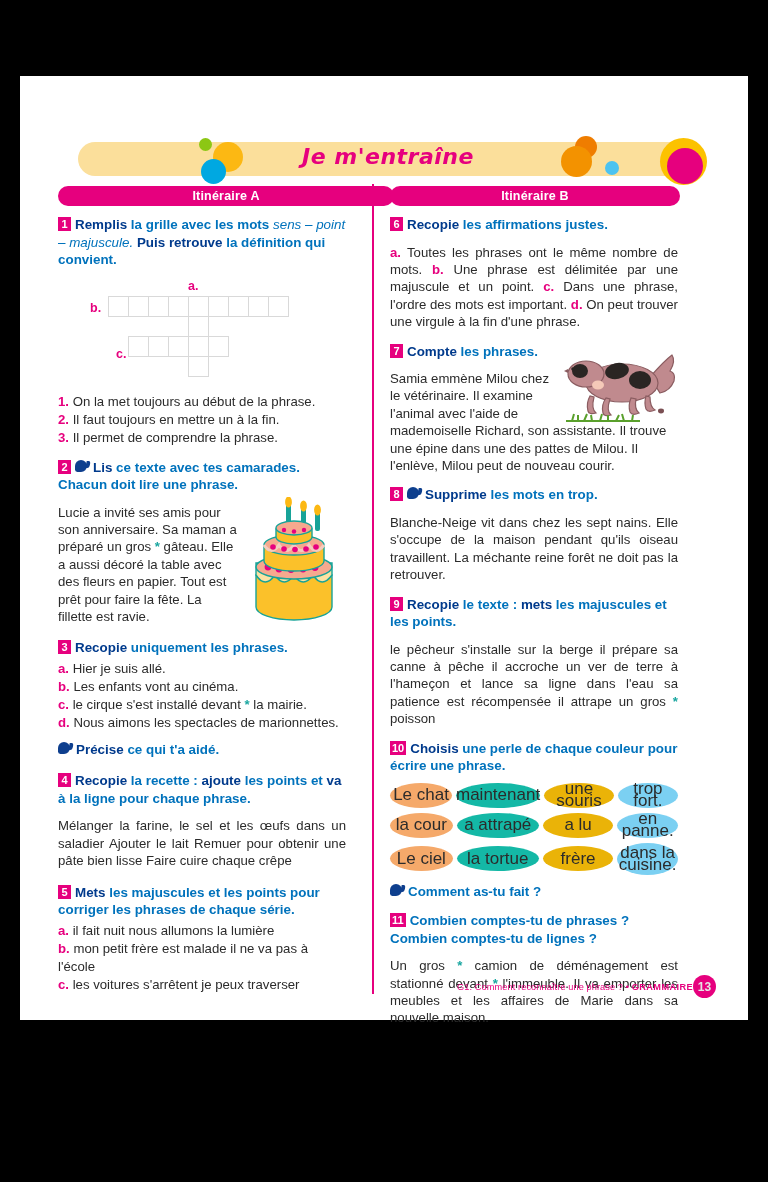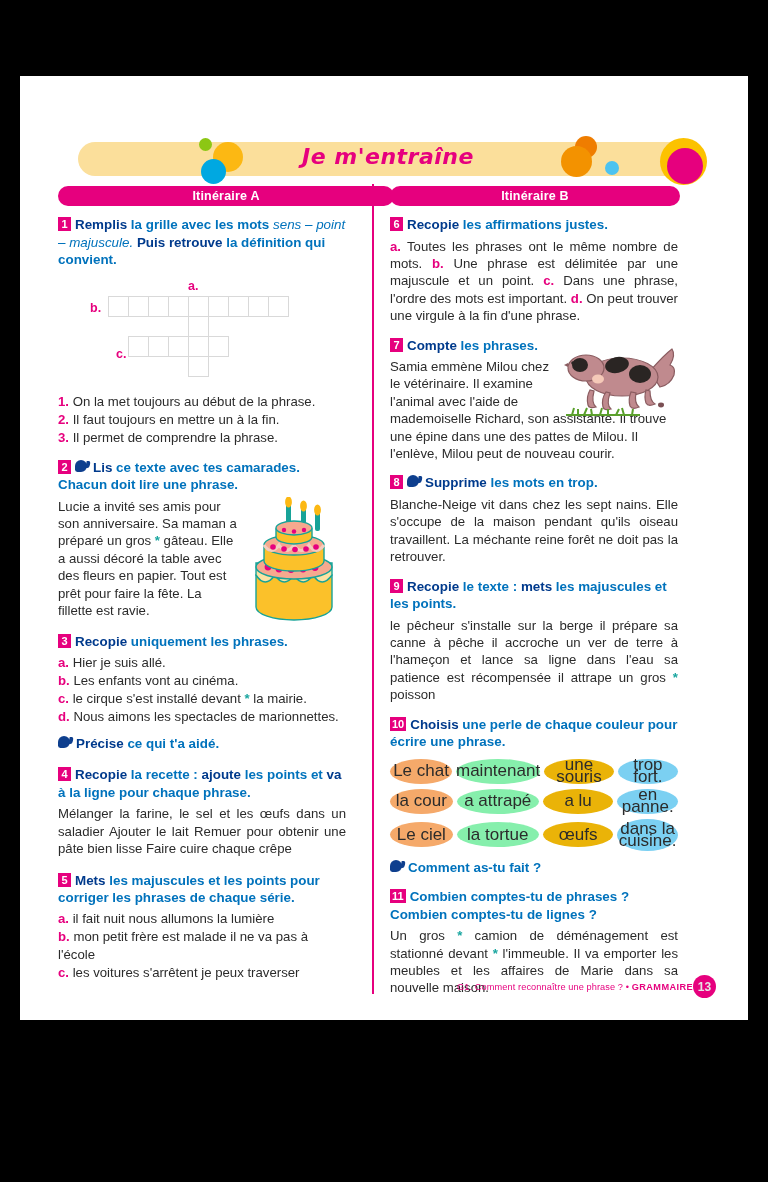--- a/index.html
+++ b/index.html
@@ -86,21 +86,21 @@
     width: 12px; height: 12px; border-radius: 50% 50% 50% 20%;
     background: #0e3f8e;
   }
   .bubble:after {
     content: ""; position: absolute; left: 11px; top: 1px;
     width: 4px; height: 7px; background: #0e3f8e;
     border-radius: 0 60% 60% 0; transform: skewX(-12deg);
   }
   .body-txt {
     font-size: 13.2px; line-height: 17.4px; color: #2b2b2b;
-    margin-top: 4px;
+    margin-top: 10px;
   }
   .just { text-align: justify; }
   .lbl { color: #e6007e; font-weight: bold; }
   .star { color: #1aa6a0; font-weight: bold; }
   .item { font-size: 13.2px; line-height: 18px; color: #2b2b2b; }
   .ex-sub { font-size: 13.4px; line-height: 17.5px; color: #0072bc; font-weight: bold; margin-top: 6px; }
 
   
   .grid-wrap { position: relative; height: 108px; margin: 10px 0 6px 0; }
   .cell {
@@ -117,21 +117,21 @@
   
   .pearls { margin-top: 8px; }
   .prow { display: flex; align-items: center; margin-bottom: 5px; gap: 4px; }
   .pearl {
     display: flex; align-items: center; justify-content: center;
     text-align: center;
     height: 25px; border-radius: 50%;
     font-size: 17px; color: #2b2b2b; line-height: 12px;
   }
   .p-or { background: #f5a96a; }
-  .p-ye { background: #86efac; }
+  .p-ye { background: #14b8a6; }
   .p-gr { background: #eab308; }
   .p-bl { background: #7bd0f2; }
   .pw1 { width: 64px; } .pw2 { width: 84px; }
   .pw3 { width: 72px; } .pw4 { width: 62px; }
   .tall { height: 32px; }
 
   
   .footer {
     position: absolute; right: 32px; bottom: 22px;
     display: flex; align-items: center; 
@@ -345,21 +345,21 @@
         </div>
         <div class="prow">
           <div class="pearl p-or pw1">la cour</div>
           <div class="pearl p-ye pw2">a attrapé</div>
           <div class="pearl p-gr pw3">a lu</div>
           <div class="pearl p-bl pw4">en panne.</div>
         </div>
         <div class="prow">
           <div class="pearl p-or pw1">Le ciel</div>
           <div class="pearl p-ye pw2">la tortue</div>
-          <div class="pearl p-gr pw3">œufs</div>
+          <div class="pearl p-gr pw3">frère</div>
           <div class="pearl p-bl pw4 tall">dans la cuisine.</div>
         </div>
       </div>
 
       <div class="ex-sub" style="margin-top:8px;">
         <span class="bubble"></span><span>Comment as-tu fait ?</span>
       </div>
     </div>
 
     <div class="ex" style="margin-top:12px;">

